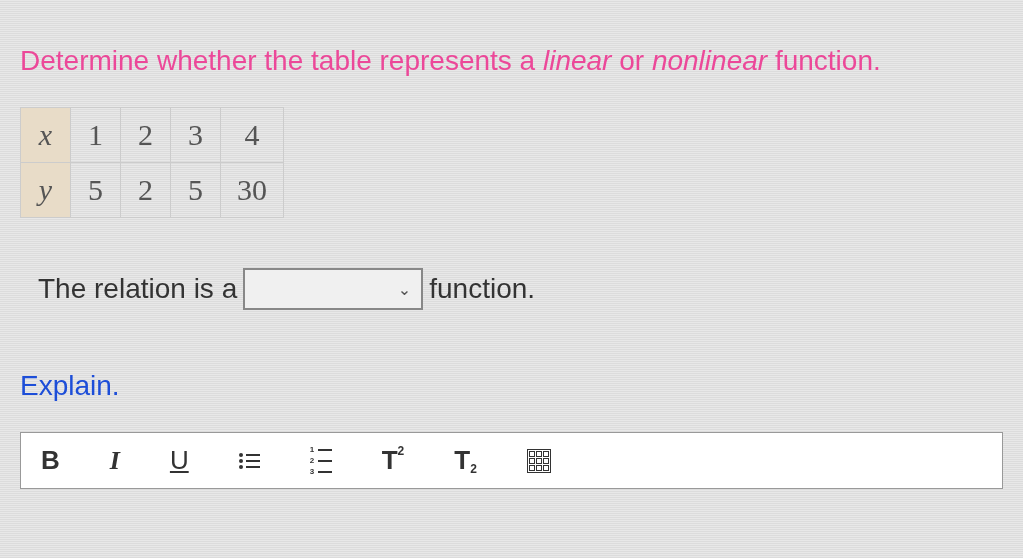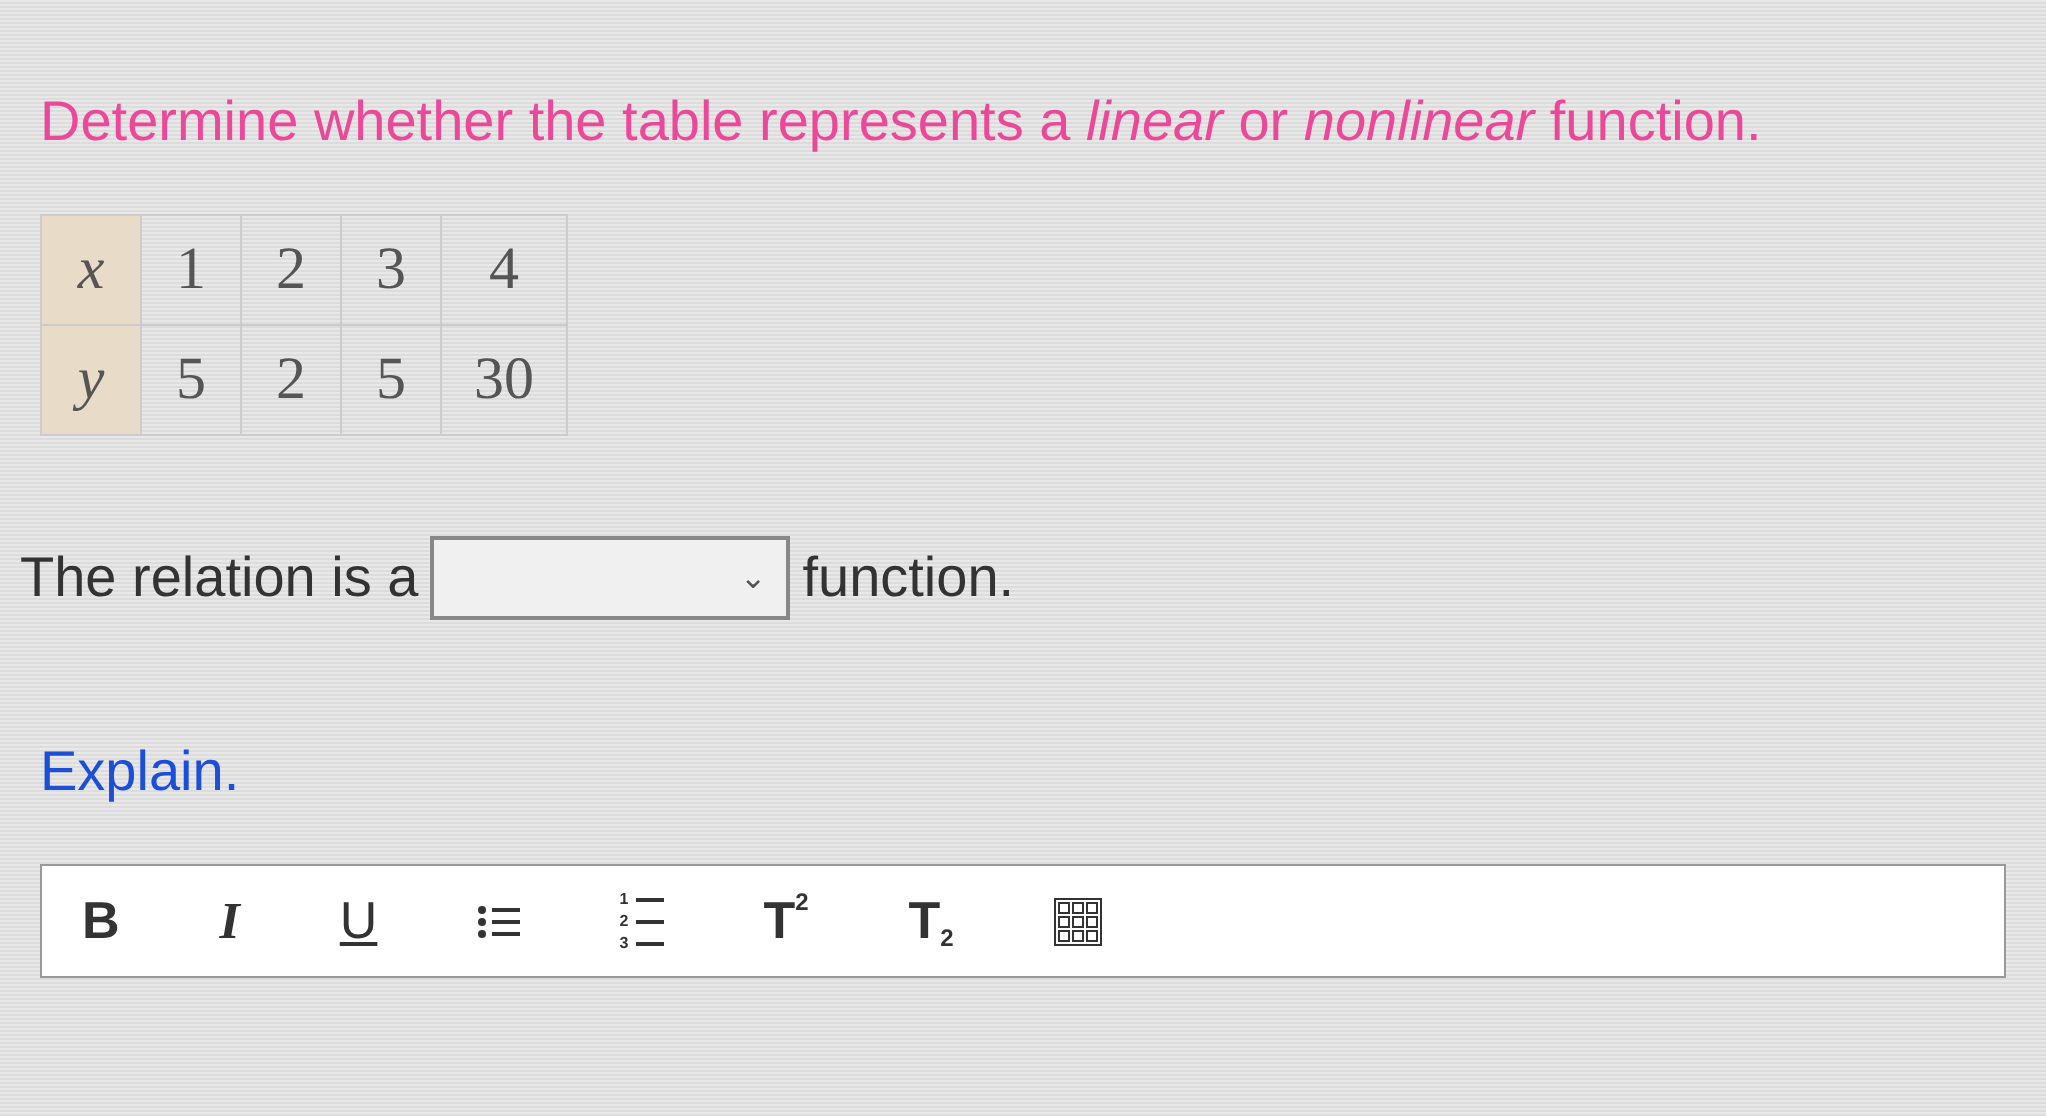--- a/index.html
+++ b/index.html
@@ -49,21 +49,21 @@
       color: #555;
       min-width: 50px;
     }
     
     td.header-cell {
       background-color: #e8dcc8;
       font-style: italic;
     }
     
     .fill-blank-row {
-      padding: 50px 20px 20px 10px;
+      padding: 50px 20px 20px 38px;
       font-size: 28px;
       color: #333;
       display: flex;
       align-items: center;
       gap: 6px;
     }
     
     .dropdown-blank {
       border: 2px solid #888;
       width: 180px;

